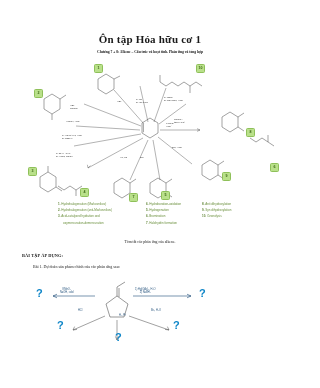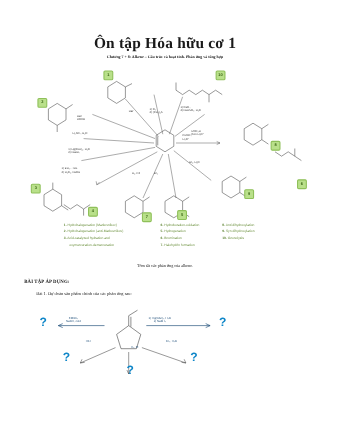--- a/index.html
+++ b/index.html
@@ -1,20 +1,20 @@
 <!DOCTYPE html>
 <html><head>
 <meta charset="utf-8">
 <style>
   html,body{margin:0;padding:0;background:#ffffff;}
   body{width:300px;height:388px;overflow:hidden;font-family:"Liberation Serif",serif;color:#1a1a1a;position:relative;}
   .page{position:absolute;inset:0;background:#fff;}
 
   
-  .title{position:absolute;left:0;right:0;top:33px;text-align:center;font-size:14px;font-weight:bold;letter-spacing:.2px;font-family:"Liberation Serif",serif;}
+  .title{position:absolute;left:0;right:0;top:33px;text-align:center;font-size:11px;font-weight:bold;letter-spacing:.2px;font-family:"Liberation Serif",serif;}
   .subtitle{position:absolute;left:0;right:0;top:50px;text-align:center;font-size:3.6px;font-weight:bold;font-family:"Liberation Serif",serif;color:#111;}
 
   
   .scheme{position:absolute;left:14px;top:60px;width:272px;height:140px;}
   .scheme svg{position:absolute;left:0;top:0;}
 
   .badge{position:absolute;width:7px;height:7px;border-radius:1.5px;
          background:#b9e08a;border:.4px solid #8fc05a;
          color:#3b6415;font-size:3.6px;line-height:7px;text-align:center;
          font-family:"Liberation Sans",sans-serif;font-weight:bold;}

